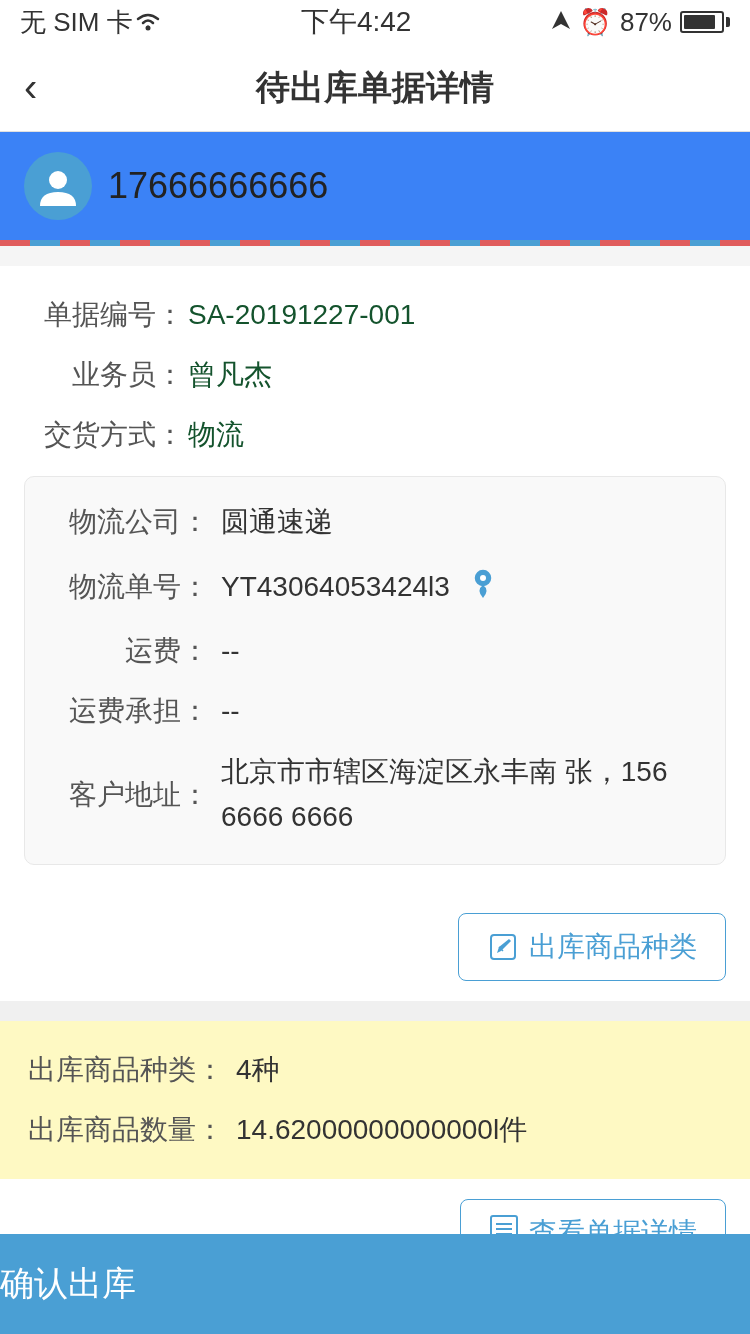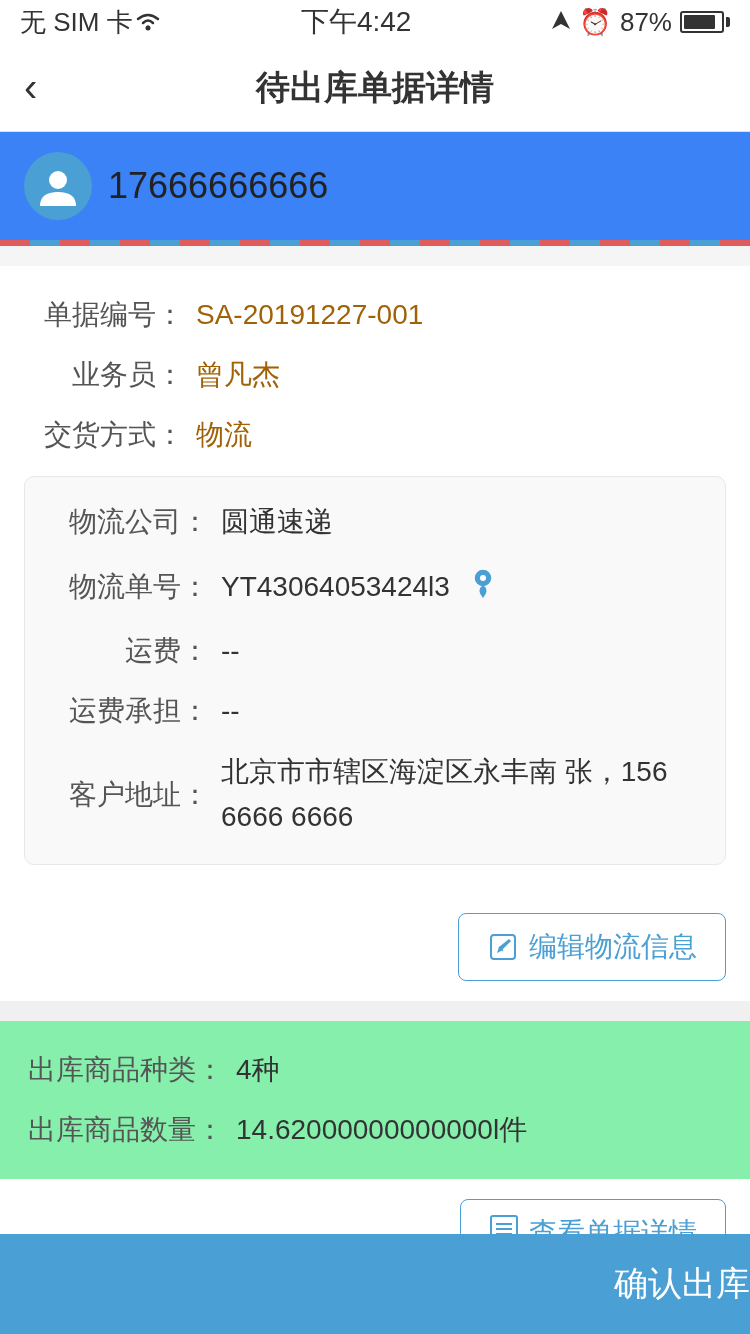--- a/index.html
+++ b/index.html
@@ -97,25 +97,25 @@
       margin-bottom: 18px;
       line-height: 1.5;
     }
     .info-row:last-child {
       margin-bottom: 0;
     }
     .info-label {
       color: #555;
       min-width: 160px;
       text-align: right;
-      margin-right: 12px;
+      margin-right: 4px;
       flex-shrink: 0;
     }
     .info-value {
-      color: #a16207;
+      color: #14532d;
       flex: 1;
     }
     
     .logistics-card {
       background: #f9f9f9;
       border: 1px solid #e8e8e8;
       border-radius: 10px;
       margin-top: 20px;
       padding: 24px 24px;
     }
@@ -181,21 +181,21 @@
       align-items: center;
       justify-content: center;
     }
     
     .section-divider {
       height: 20px;
       background: #f0f0f0;
     }
     
     .goods-section {
-      background: #86efac;
+      background: #fef9c3;
       padding: 28px 24px;
     }
     .goods-row {
       display: flex;
       margin-bottom: 18px;
       line-height: 1.5;
     }
     .goods-row:last-child {
       margin-bottom: 0;
     }
@@ -231,21 +231,21 @@
     
     .bottom-bar {
       position: fixed;
       bottom: 0;
       left: 0;
       width: 750px;
       background: #4a9fd4;
       height: 100px;
       display: flex;
       align-items: center;
-      justify-content: flex-end;
+      justify-content: flex-start;
       cursor: pointer;
     }
     .confirm-btn-text {
       color: #fff;
       font-size: 34px;
       font-weight: 500;
     }
     .main-content {
       padding-bottom: 120px;
     }
@@ -379,21 +379,21 @@
 
   <div class="edit-logistics-btn">
     <button class="btn-outline">
       <span class="edit-icon-box">
         <svg width="28" height="28" viewBox="0 0 28 28" fill="none">
           <rect x="2" y="2" width="24" height="24" rx="3" stroke="#4a9fd4" stroke-width="2" fill="none"></rect>
           <path d="M8 20 L10 14 L20 6 L22 8 L12 18 Z" fill="#4a9fd4"></path>
           <path d="M10 14 L14 18" stroke="#4a9fd4" stroke-width="1.5"></path>
         </svg>
       </span>
-      <span>编辑物流信息</span>
+      <span>出库商品种类</span>
     </button>
   </div>
 
   <div class="section-divider"></div>
 
   <div class="goods-section">
     <div class="goods-row">
       <span class="goods-label">出库商品种类：</span>
       <span class="goods-value">4种</span>
     </div>

